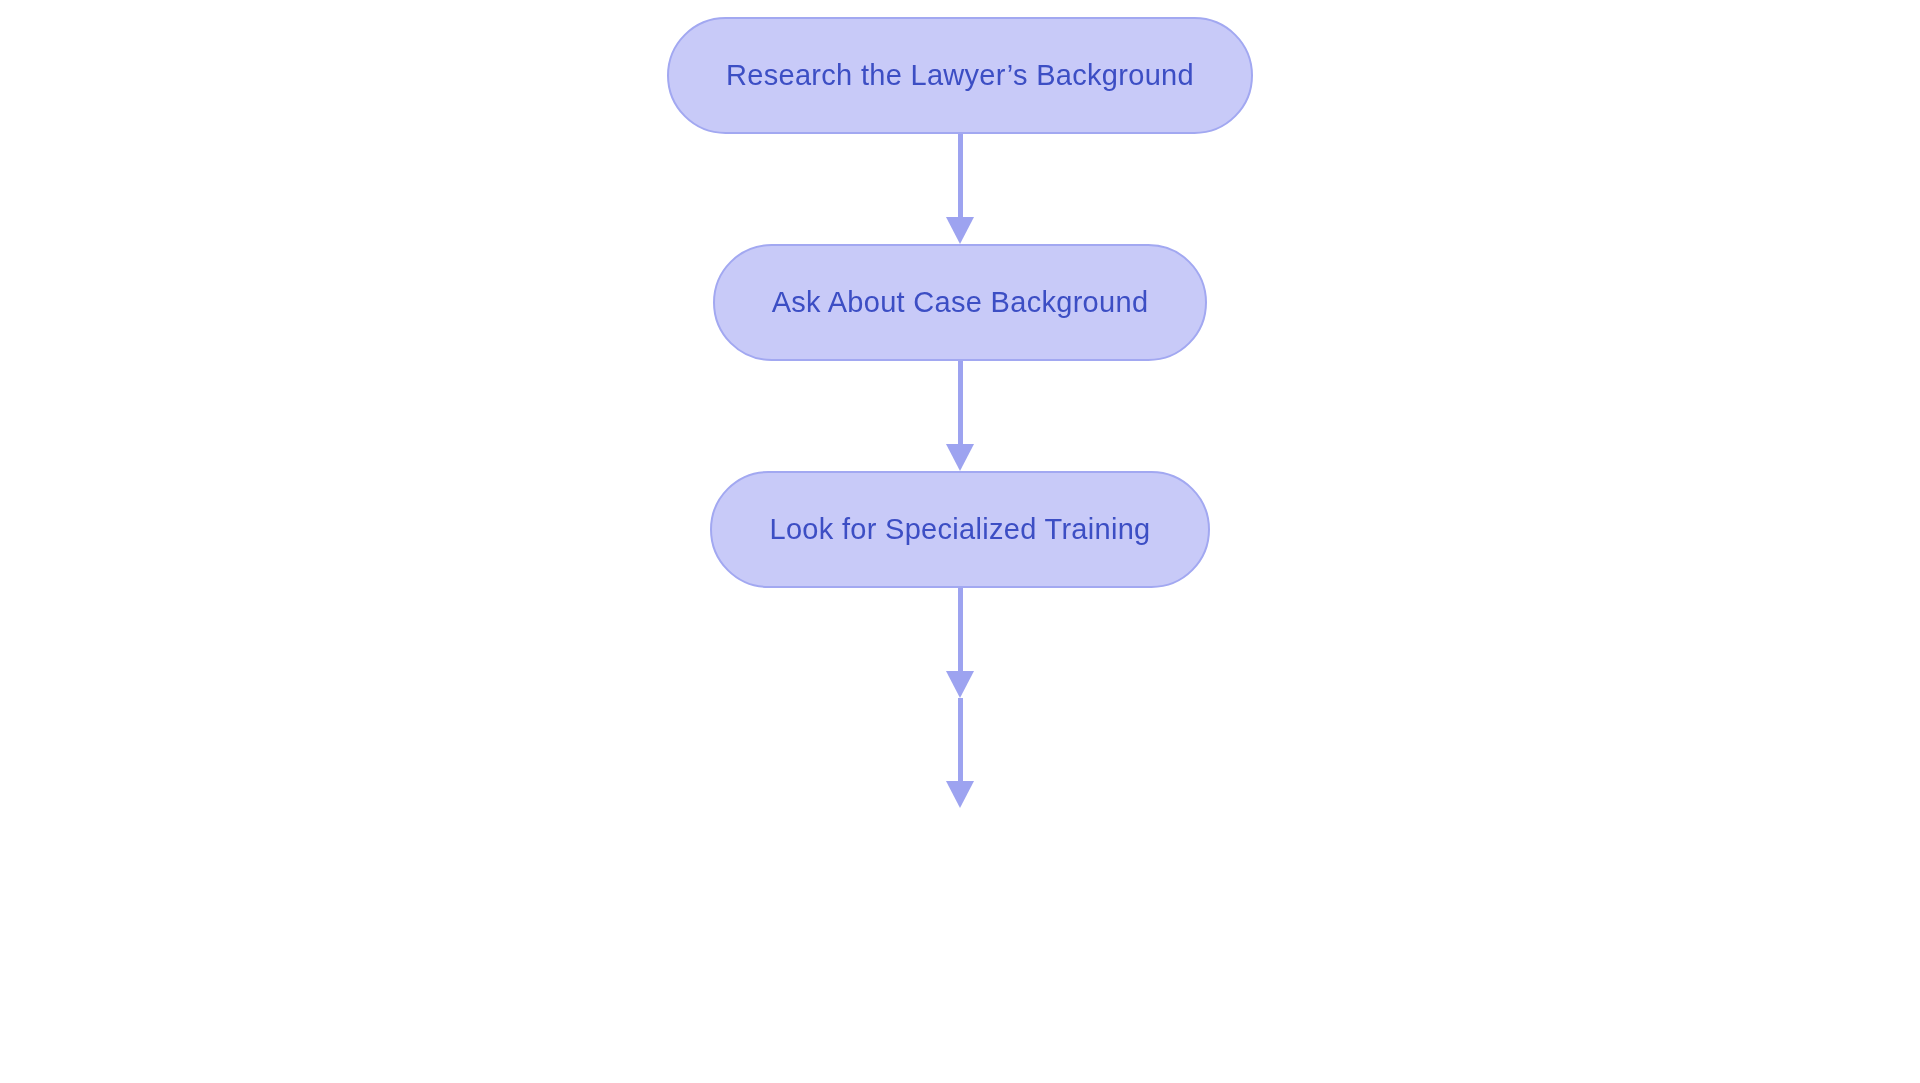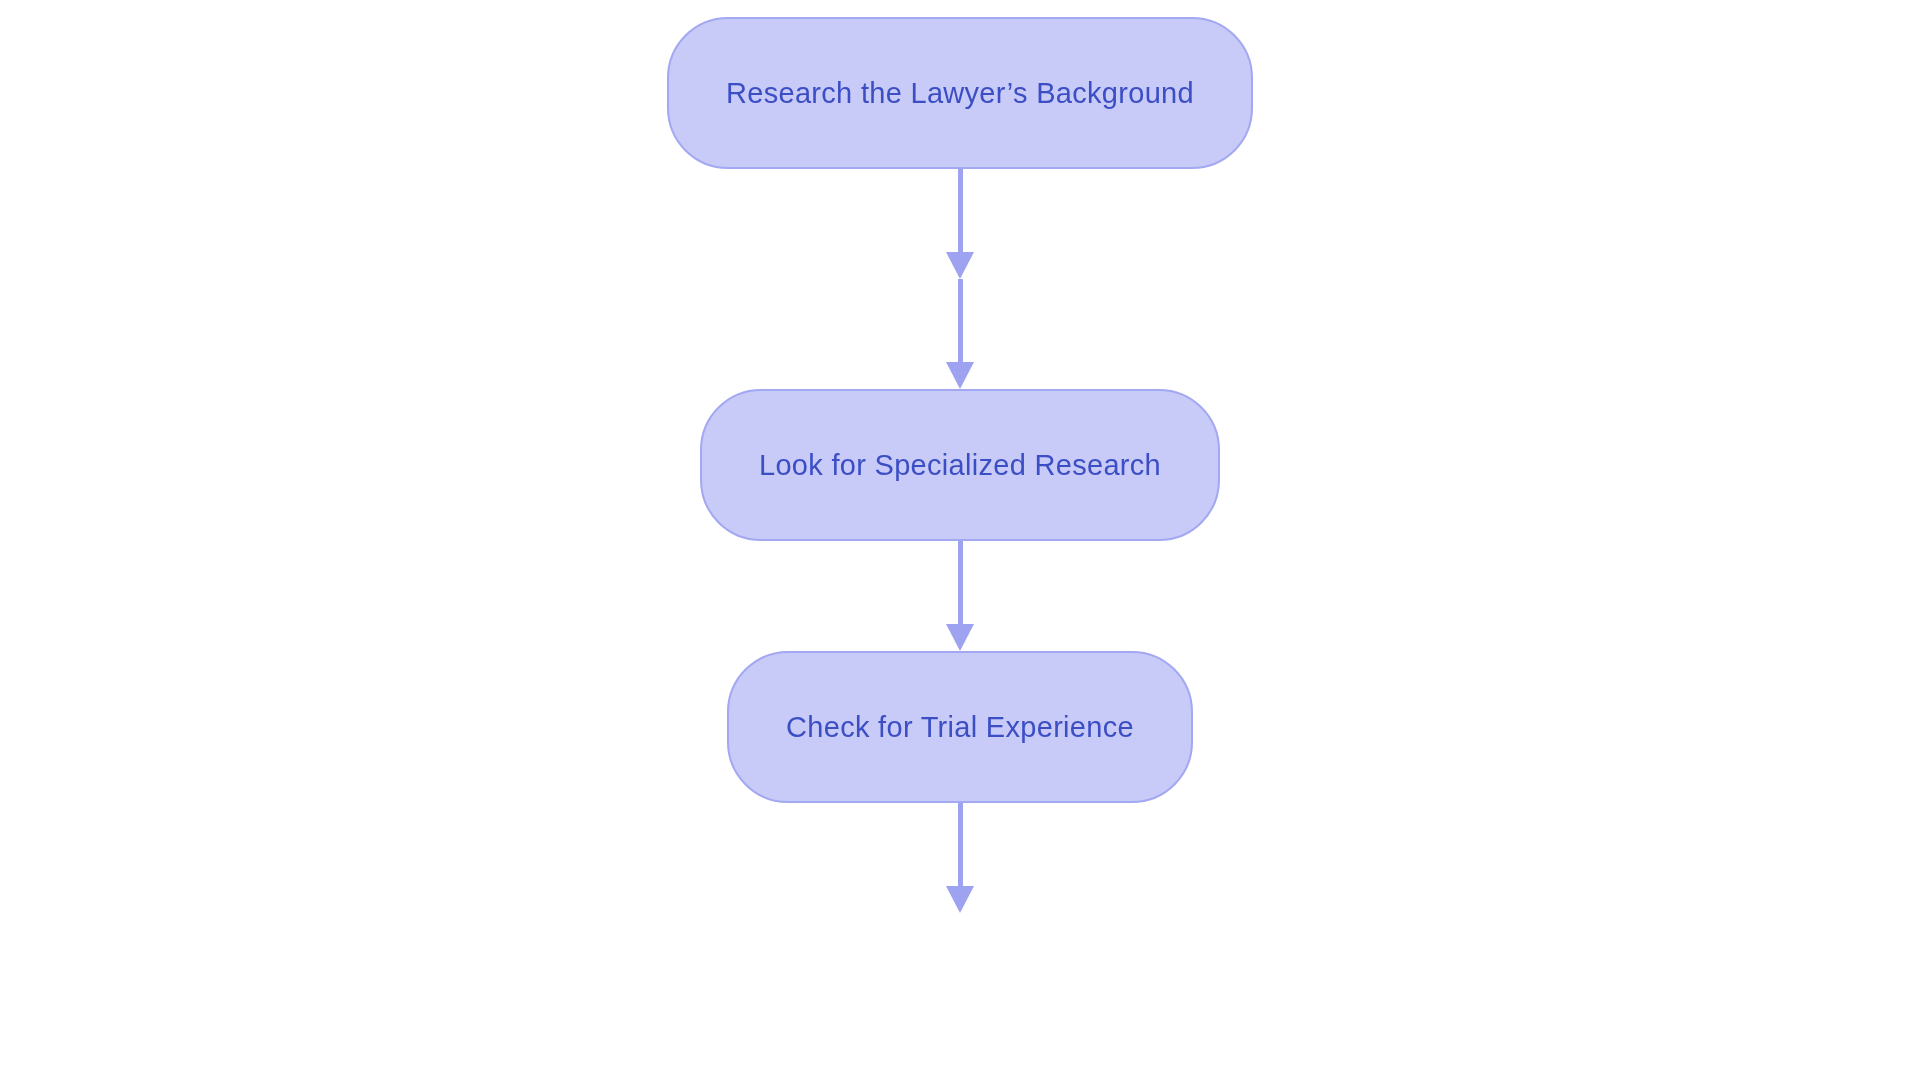--- a/index.html
+++ b/index.html
@@ -14,21 +14,21 @@
     background: var(--canvas-bg, #ffffff);
     display: flex;
     flex-direction: column;
     align-items: center;
     padding-top: 17px;
     box-sizing: border-box;
     font-family: "Liberation Sans", sans-serif;
     overflow: hidden;
   }
   .node {
-    height: 152px;
+    height: 117px;
     border-radius: 61px;
     background: var(--node-fill, #c8caf8);
     border: 2px solid var(--node-border, #a2a8f1);
     display: flex;
     align-items: center;
     justify-content: center;
     padding: 16px 57px;
     box-sizing: border-box;
     flex-shrink: 0;
   }
@@ -67,38 +67,38 @@
 
   <div class="node">
     <span class="node-label">Research the Lawyer’s Background</span>
   </div>
 
   <div class="edge">
     <div class="edge-line"></div>
     <div class="edge-head"></div>
   </div>
 
-
-  <div class="edge">
-    <div class="edge-line"></div>
-    <div class="edge-head"></div>
-  </div>
-
   <div class="node">
-    <span class="node-label">Look for Specialized Research</span>
+    <span class="node-label">Ask About Case Background</span>
   </div>
 
   <div class="edge">
     <div class="edge-line"></div>
     <div class="edge-head"></div>
   </div>
 
   <div class="node">
-    <span class="node-label">Check for Trial Experience</span>
+    <span class="node-label">Look for Specialized Training</span>
   </div>
+
+  <div class="edge">
+    <div class="edge-line"></div>
+    <div class="edge-head"></div>
+  </div>
+
 
   <div class="edge">
     <div class="edge-line"></div>
     <div class="edge-head"></div>
   </div>
 
 
 </div>
 
 </body></html>

